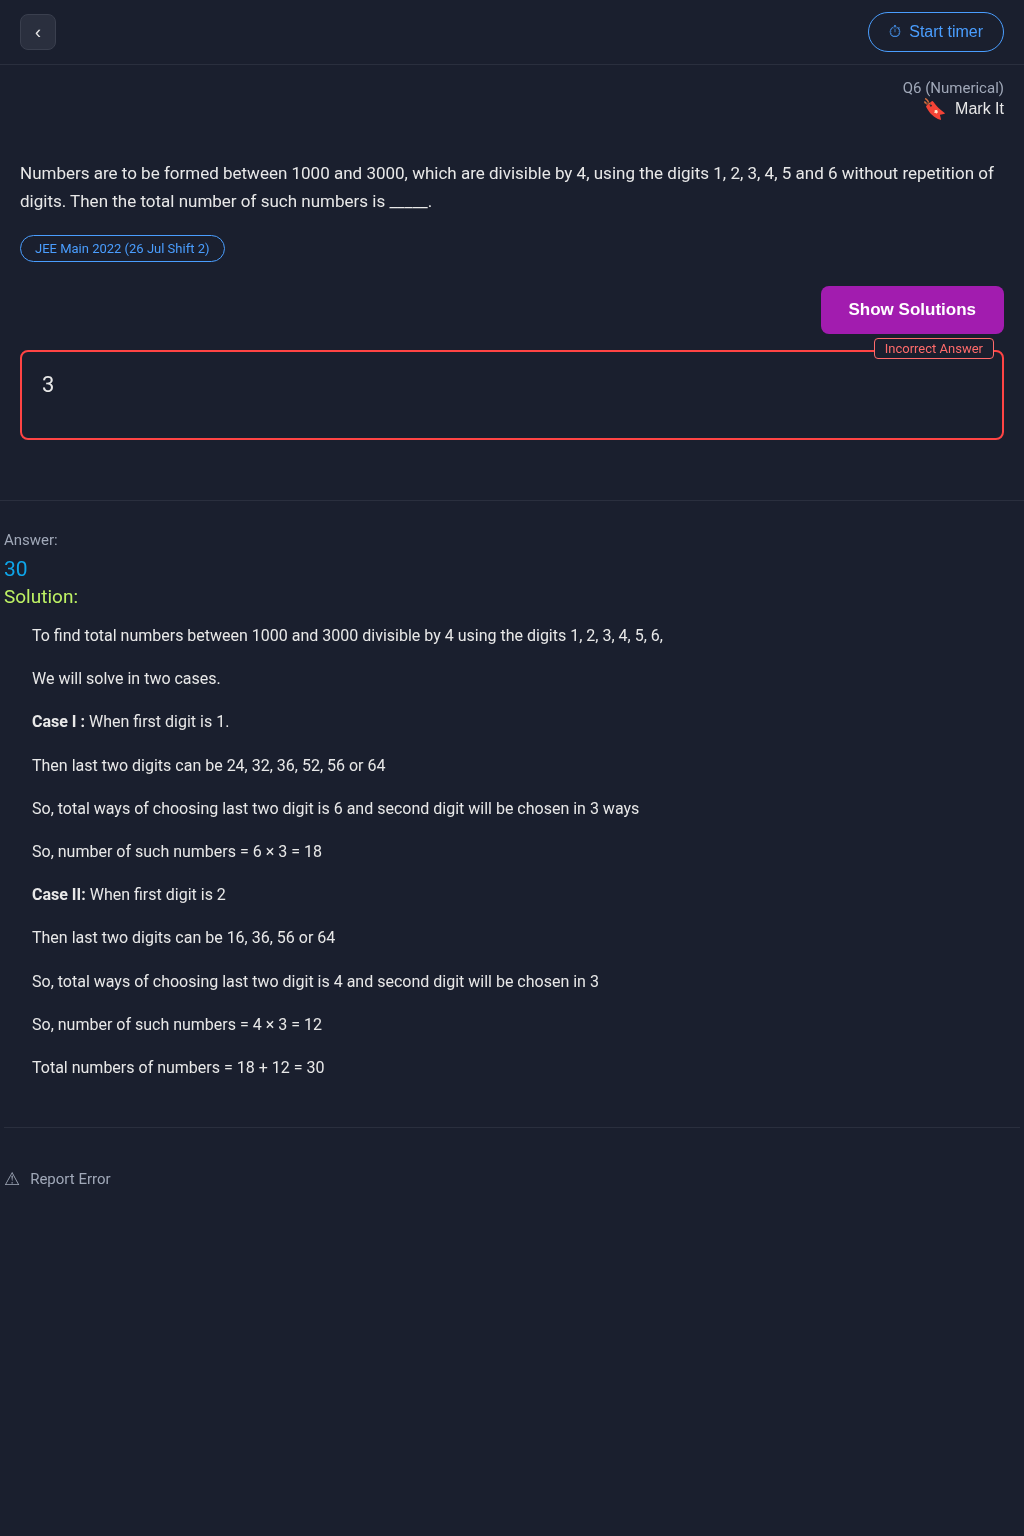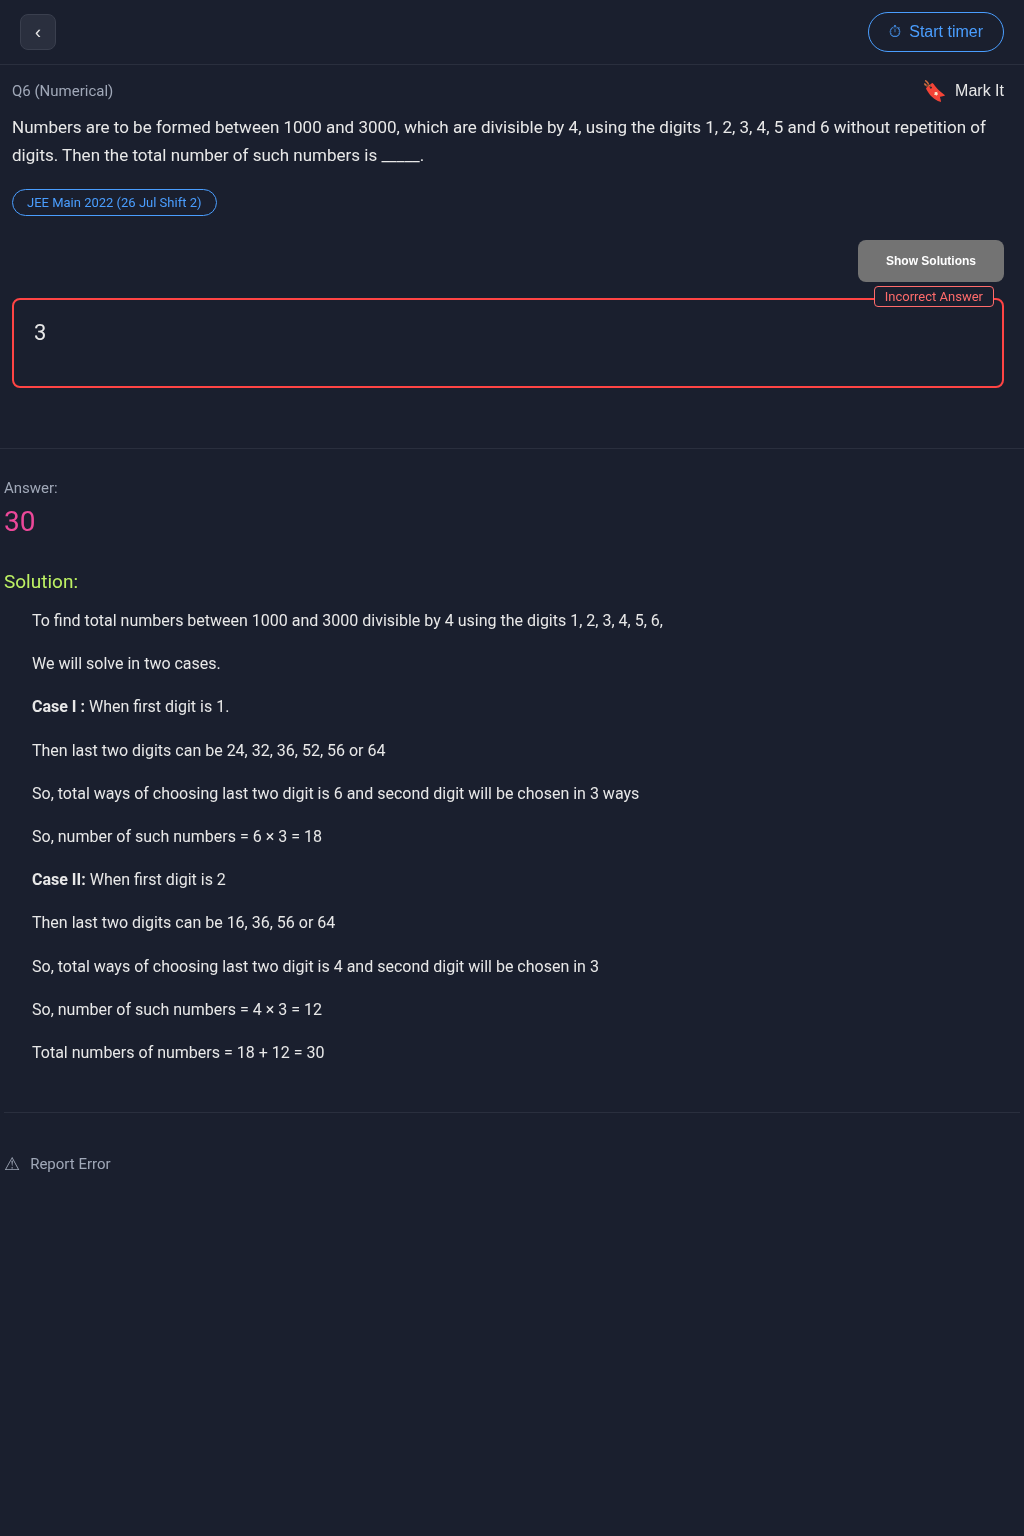--- a/index.html
+++ b/index.html
@@ -55,23 +55,24 @@
       font-size: 16px;
       cursor: pointer;
     }
     .timer-icon {
       font-size: 16px;
     }
 
     
     .subheader {
       display: flex;
-      align-items: center;
+      align-items: flex-end;
       justify-content: space-between;
-      padding: 14px 20px 10px 12px;
+      padding: 14px 20px 10px 28px;
+      flex-direction: column;
     }
     .question-label {
       color: #a0a8b8;
       font-size: 15px;
     }
     .mark-it-btn {
       display: flex;
       align-items: center;
       gap: 8px;
       color: #e8e8e8;
@@ -80,21 +81,22 @@
       background: none;
       border: none;
     }
     .bookmark-icon {
       font-size: 20px;
       color: #4a9eff;
     }
 
     
     .question-body {
-      padding: 0 20px 20px 12px;
+      padding: 0 20px 20px 20px;
+      margin-top: 28px;
     }
     .question-text {
       font-size: 17px;
       line-height: 1.65;
       color: #e8e8e8;
       margin-bottom: 20px;
     }
 
     
     .tag {
@@ -108,26 +110,26 @@
       margin-bottom: 24px;
     }
 
     
     .show-solutions-row {
       display: flex;
       justify-content: flex-end;
       margin-bottom: 16px;
     }
     .show-solutions-btn {
-      background-color: #737373;
+      background-color: #a21caf;
       color: #ffffff;
       border: none;
       border-radius: 8px;
       padding: 14px 28px;
-      font-size: 12px;
+      font-size: 17px;
       font-weight: 600;
       cursor: pointer;
     }
 
     
     .answer-input-container {
       position: relative;
       margin-bottom: 30px;
     }
     .incorrect-label {
@@ -154,23 +156,23 @@
     
     .answer-section {
       padding: 10px 0 20px 0;
     }
     .answer-label {
       color: #a0a8b8;
       font-size: 15px;
       margin-bottom: 8px;
     }
     .answer-value {
-      font-size: 28px;
-      color: #ec4899;
-      margin-bottom: 32px;
+      font-size: 21px;
+      color: #0ea5e9;
+      margin-bottom: 4px;
     }
     .solution-label {
       color: #bef264;
       font-size: 19px;
       margin-bottom: 14px;
     }
     .solution-text {
       font-size: 16px;
       line-height: 1.7;
       color: #e8e8e8;

